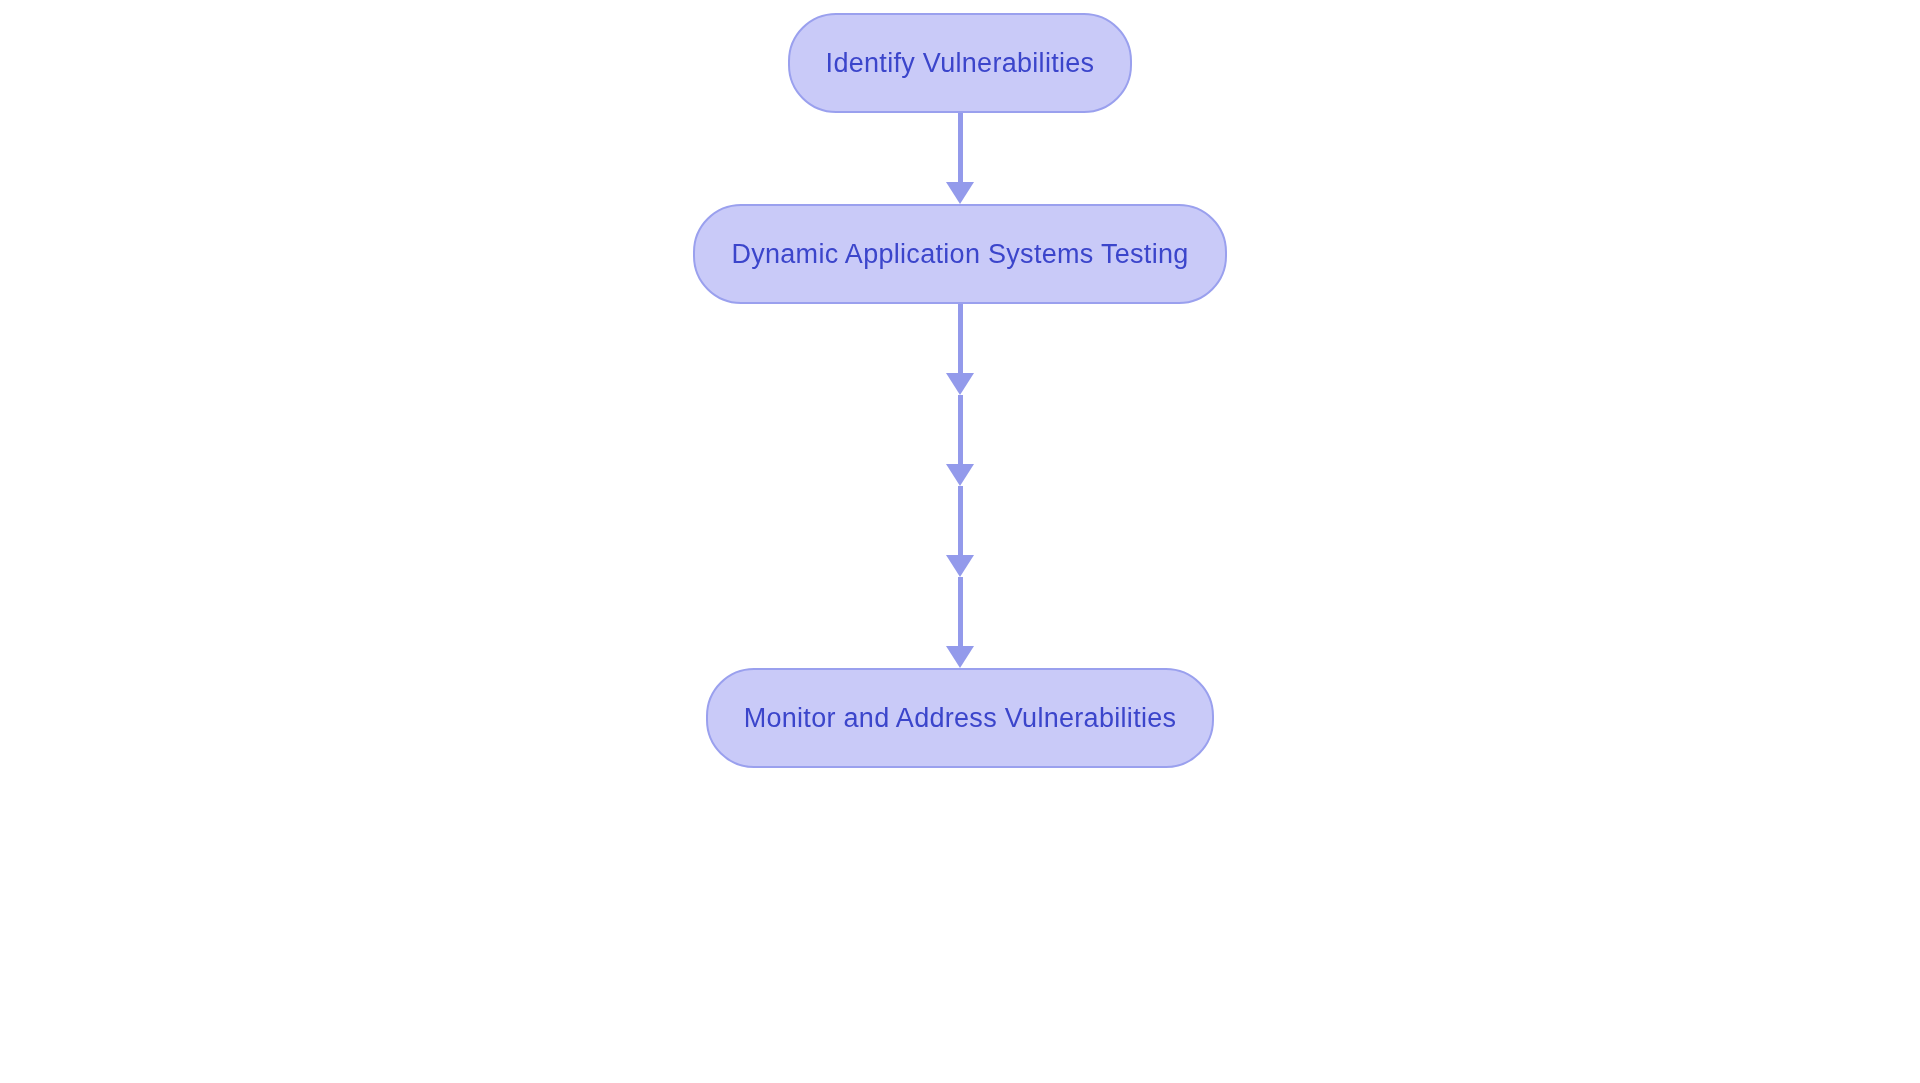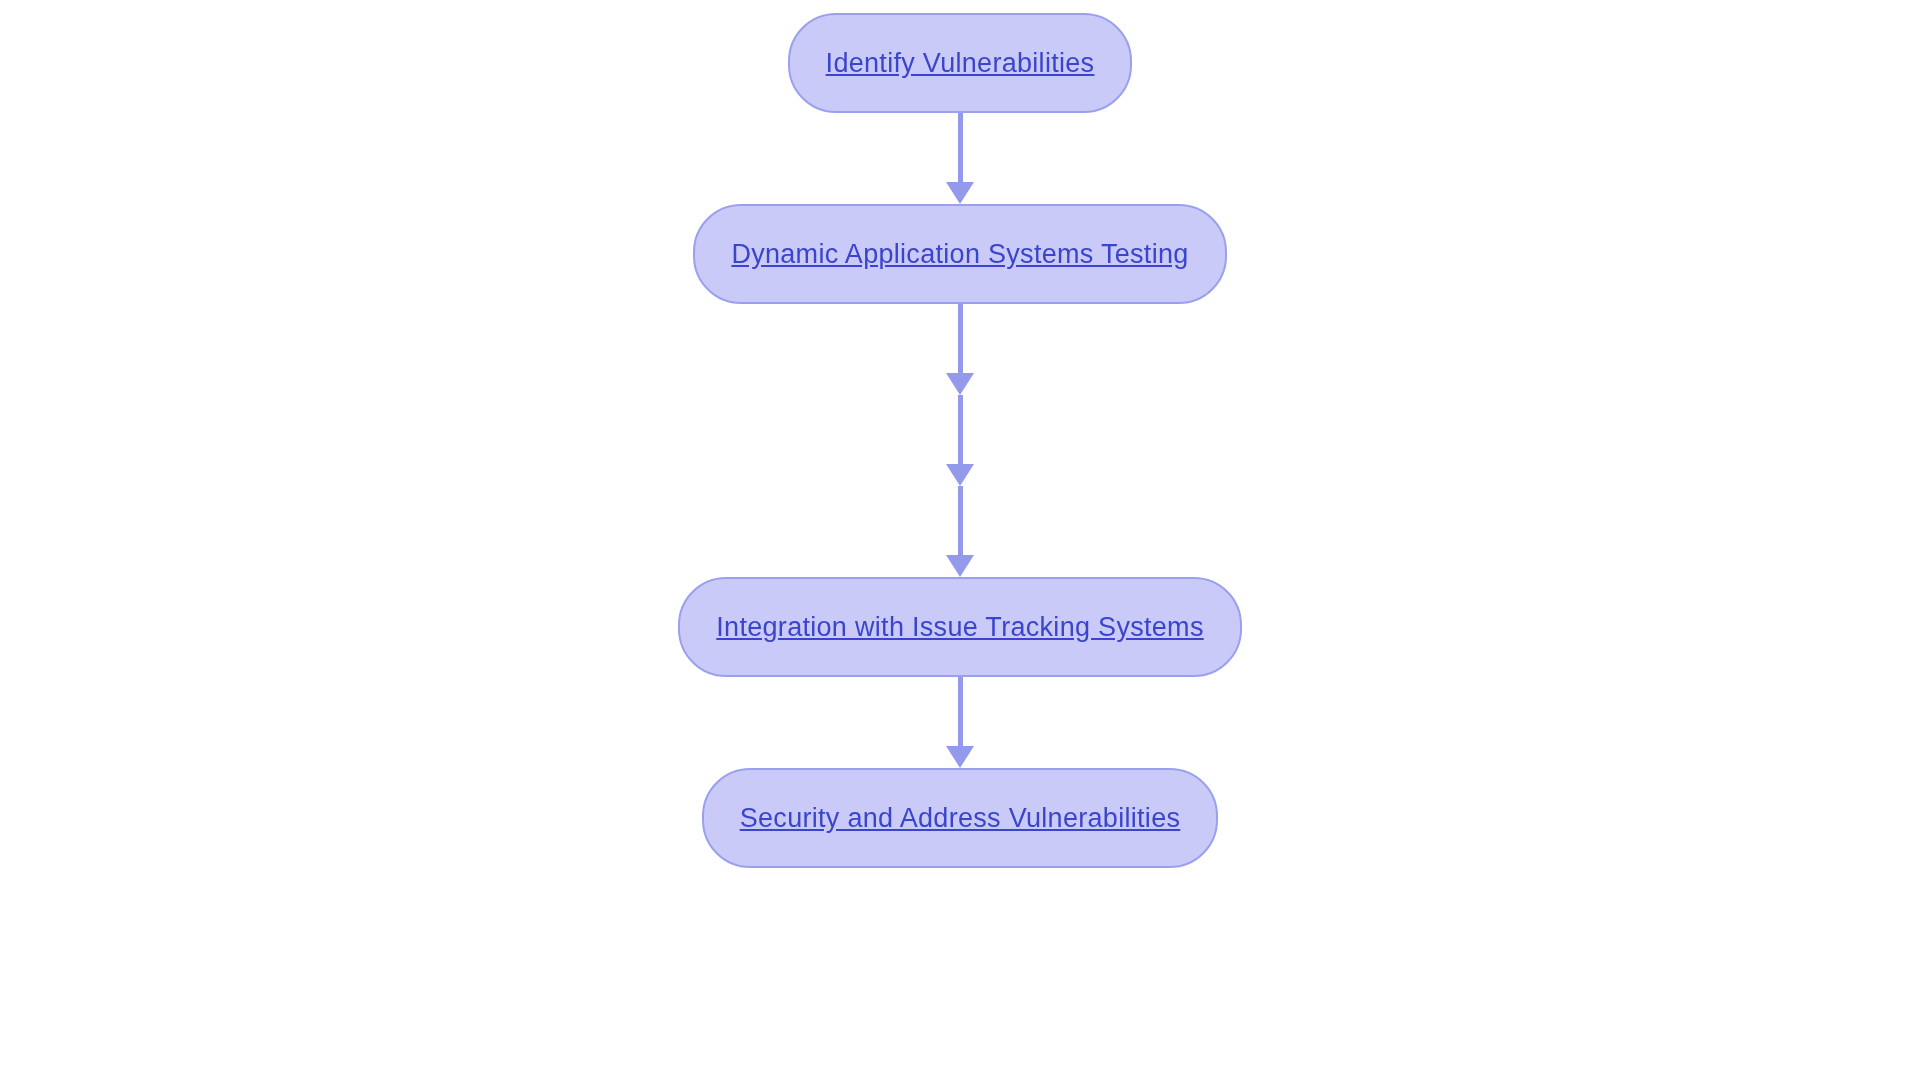--- a/index.html
+++ b/index.html
@@ -41,21 +41,20 @@
     display: flex;
     align-items: center;
     justify-content: center;
     flex: 0 0 auto;
   }
   .node-label {
     font-size: 27px;
     letter-spacing: 0.3px;
     color: var(--node-text);
     white-space: nowrap;
-    text-decoration: underline;
   }
   .arrow {
     height: 91px;
     flex: 0 0 auto;
     display: flex;
     flex-direction: column;
     align-items: center;
   }
   .arrow-line {
     width: 5px;
@@ -98,26 +97,23 @@
     <div class="arrow-line"></div>
     <div class="arrow-head"></div>
   </div>
 
 
   <div class="arrow">
     <div class="arrow-line"></div>
     <div class="arrow-head"></div>
   </div>
 
-  <div class="node">
-    <span class="node-label">Integration with Issue Tracking Systems</span>
-  </div>
 
   <div class="arrow">
     <div class="arrow-line"></div>
     <div class="arrow-head"></div>
   </div>
 
   <div class="node">
-    <span class="node-label">Security and Address Vulnerabilities</span>
+    <span class="node-label">Monitor and Address Vulnerabilities</span>
   </div>
 </div>
 </div>
 
 </body></html>

